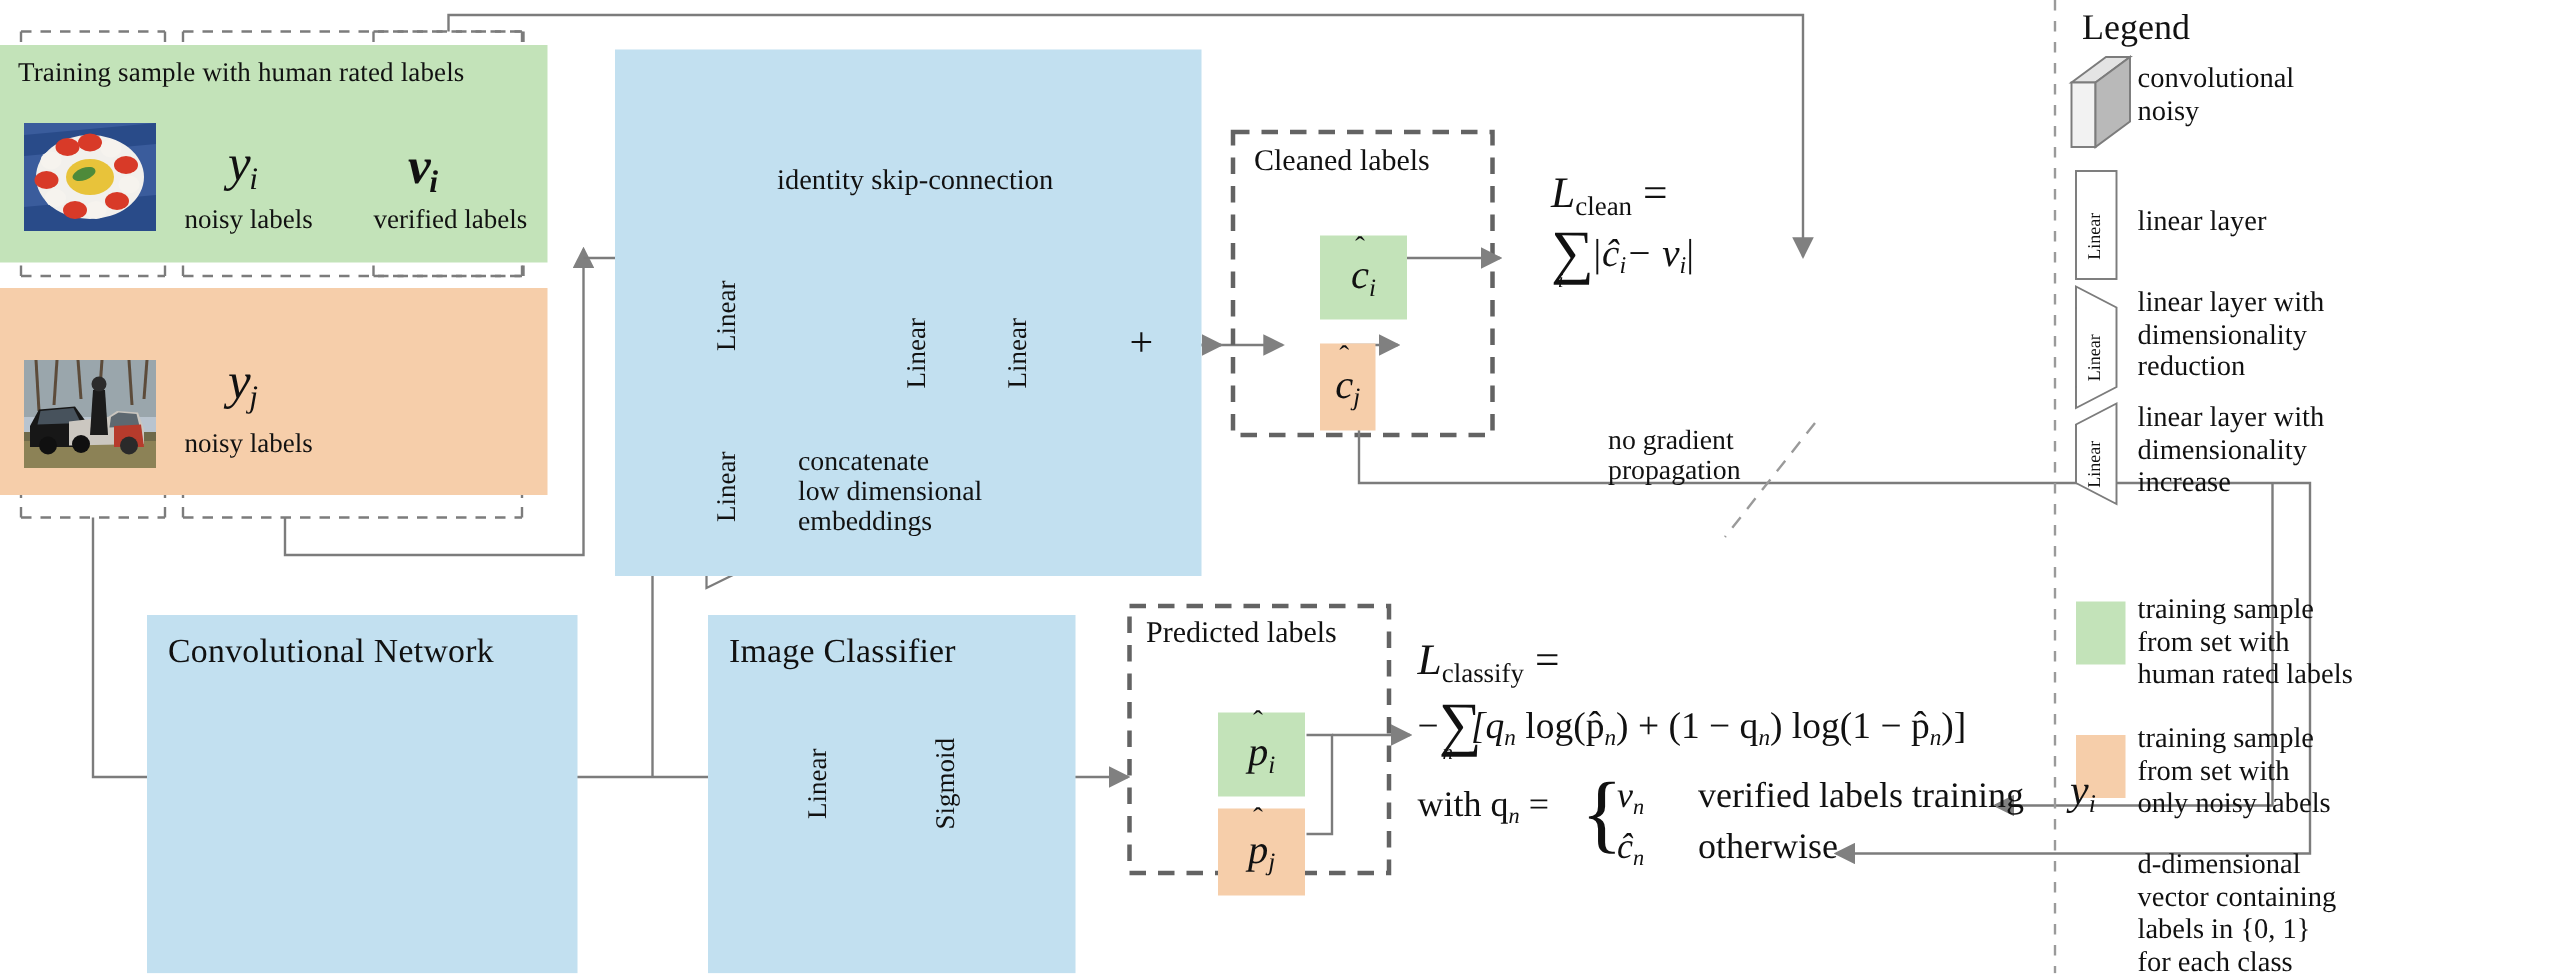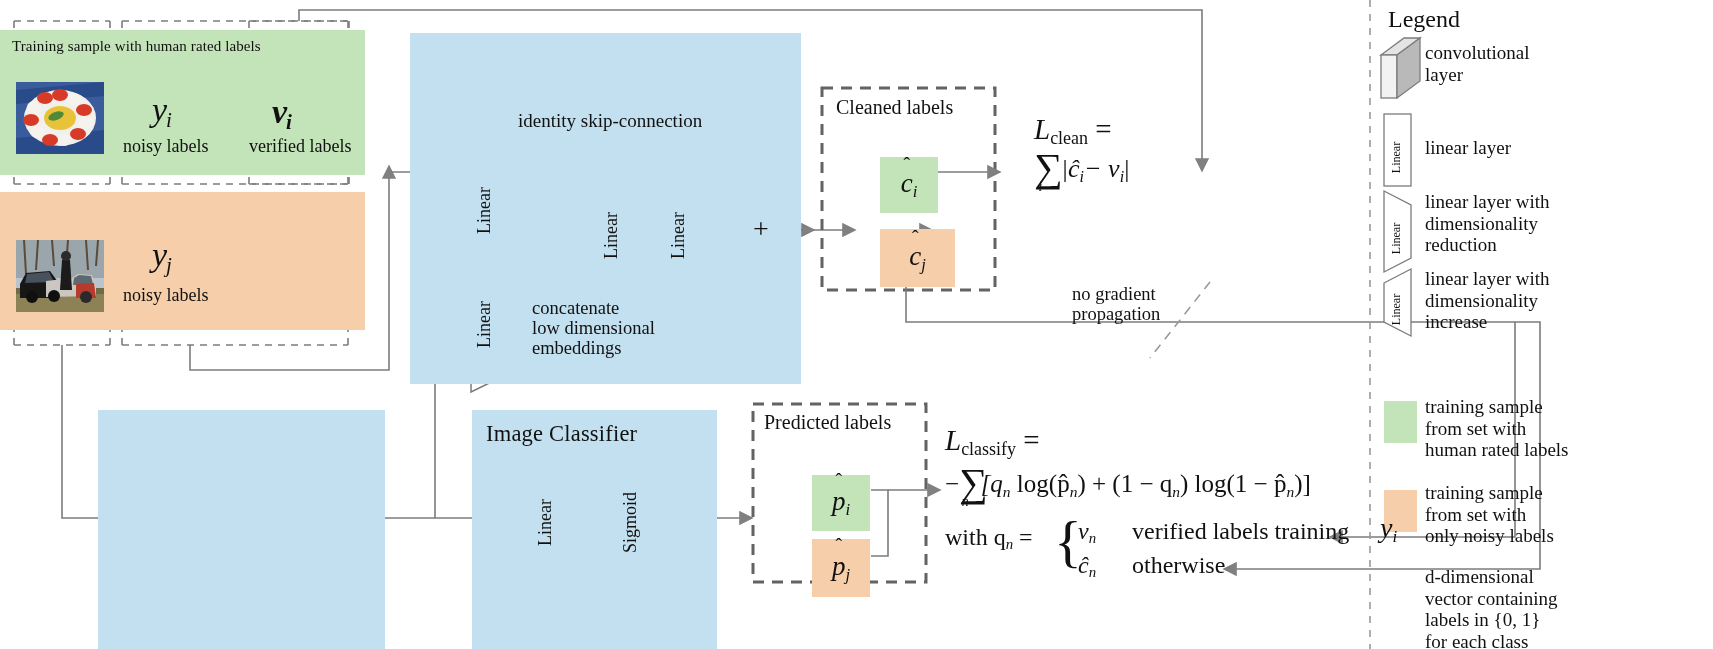--- a/index.html
+++ b/index.html
@@ -20,21 +20,21 @@
 
   
   .sample-card{
     box-sizing:border-box;
     padding:0;
   }
   .card-green{background:#c3e3b9;}
   .card-orange{background:#f6ceaa;}
   .card-title{
     position:absolute;
-    font-size:15px;
+    font-size:18px;
     letter-spacing:.1px;
     white-space:nowrap;
   }
   .thumb{
     position:absolute;
     overflow:hidden;
     border:0;
   }
   .math-var{
     position:absolute;
@@ -387,37 +387,38 @@
   <div class="abs" style="left:753px;top:215px;font-size:28px;line-height:1;">+</div>
 
   <div class="note" style="left:532px;top:298px;">concatenate</div>
   <div class="note" style="left:532px;top:318px;">low dimensional</div>
   <div class="note" style="left:532px;top:338px;">embeddings</div>
 
   <div class="box-title" style="left:836px;top:96px;">Cleaned labels</div>
   <div class="chip chip-green" style="left:880px;top:137px;width:58px;height:56px;">
     <span><span class="it" style="position:relative;"><span>c</span><span style="position:absolute;left:0;right:0;top:-14px;text-align:center;font-style:normal;font-size:20px;">̂</span></span><span class="sub">i</span></span>
   </div>
-  <div class="chip chip-orange" style="left:880px;top:209px;width:75px;height:58px;">
+  <div class="chip chip-orange" style="left:880px;top:209px;width:37px;height:58px;">
     <span><span class="it" style="position:relative;"><span>c</span><span style="position:absolute;left:0;right:0;top:-14px;text-align:center;font-style:normal;font-size:20px;">̂</span></span><span class="sub">j</span></span>
   </div>
 
   <div class="formula" style="left:1034px;top:113px;font-size:29px;">
     <span class="cal" style="font-family:'Liberation Serif',serif;">L</span><span class="rm sub">clean</span>
     <span class="rm">=</span>
   </div>
   <div class="formula" style="left:1034px;top:148px;font-size:26px;">
     <span class="bigsum" style="display:inline-block;position:relative;top:4px;">∑</span><span class="it" style="font-size:14px;position:relative;top:14px;left:-24px;">i</span>
     <span class="it" style="margin-left:-12px;">|ĉ</span><span class="it sub">i</span><span class="rm it">− v</span><span class="it sub">i</span><span class="rm">|</span>
   </div>
 
   <div class="note" style="left:1072px;top:284px;">no gradient</div>
   <div class="note" style="left:1072px;top:304px;">propagation</div>
 
   <div class="abs panel-blue" style="left:98px;top:410px;width:287px;height:239px;"></div>
+  <div class="panel-title" style="left:112px;top:421px;">Convolutional Network</div>
 
   <div class="abs panel-blue" style="left:472px;top:410px;width:245px;height:239px;"></div>
   <div class="panel-title" style="left:486px;top:421px;">Image Classifier</div>
   <div class="vlabel" style="left:522px;top:512px;transform:rotate(-90deg);">Linear</div>
   <div class="vlabel" style="left:600px;top:512px;transform:rotate(-90deg);">Sigmoid</div>
 
   <div class="box-title" style="left:764px;top:411px;">Predicted labels</div>
   <div class="chip chip-green" style="left:812px;top:455px;width:58px;height:56px;">
     <span><span class="it" style="position:relative;"><span>p</span><span style="position:absolute;left:0;right:0;top:-16px;text-align:center;font-style:normal;font-size:20px;">̂</span></span><span class="sub">i</span></span>
   </div>
@@ -441,21 +442,21 @@
   </div>
   <div class="formula" style="left:1132px;top:518px;font-size:24px;">verified labels training</div>
   <div class="formula" style="left:1078px;top:552px;font-size:24px;">
     <span class="it" style="position:relative;"><span>ĉ</span></span><span class="it sub">n</span>
   </div>
   <div class="formula" style="left:1132px;top:552px;font-size:24px;">otherwise</div>
 
   <div class="legend-title" style="left:1388px;top:6px;">Legend</div>
 
   <div class="legend-text" style="left:1425px;top:42px;white-space:pre-line;">convolutional
-layer</div>
+noisy</div>
 
   <div class="vlabel" style="left:1381px;top:150px;transform:rotate(-90deg);font-size:12px;">Linear</div>
   <div class="legend-text" style="left:1425px;top:137px;white-space:pre-line;">linear layer</div>
 
   <div class="vlabel" style="left:1381px;top:231px;transform:rotate(-90deg);font-size:12px;">Linear</div>
   <div class="legend-text" style="left:1425px;top:191px;white-space:pre-line;">linear layer with
 dimensionality
 reduction</div>
 
   <div class="vlabel" style="left:1381px;top:302px;transform:rotate(-90deg);font-size:12px;">Linear</div>

